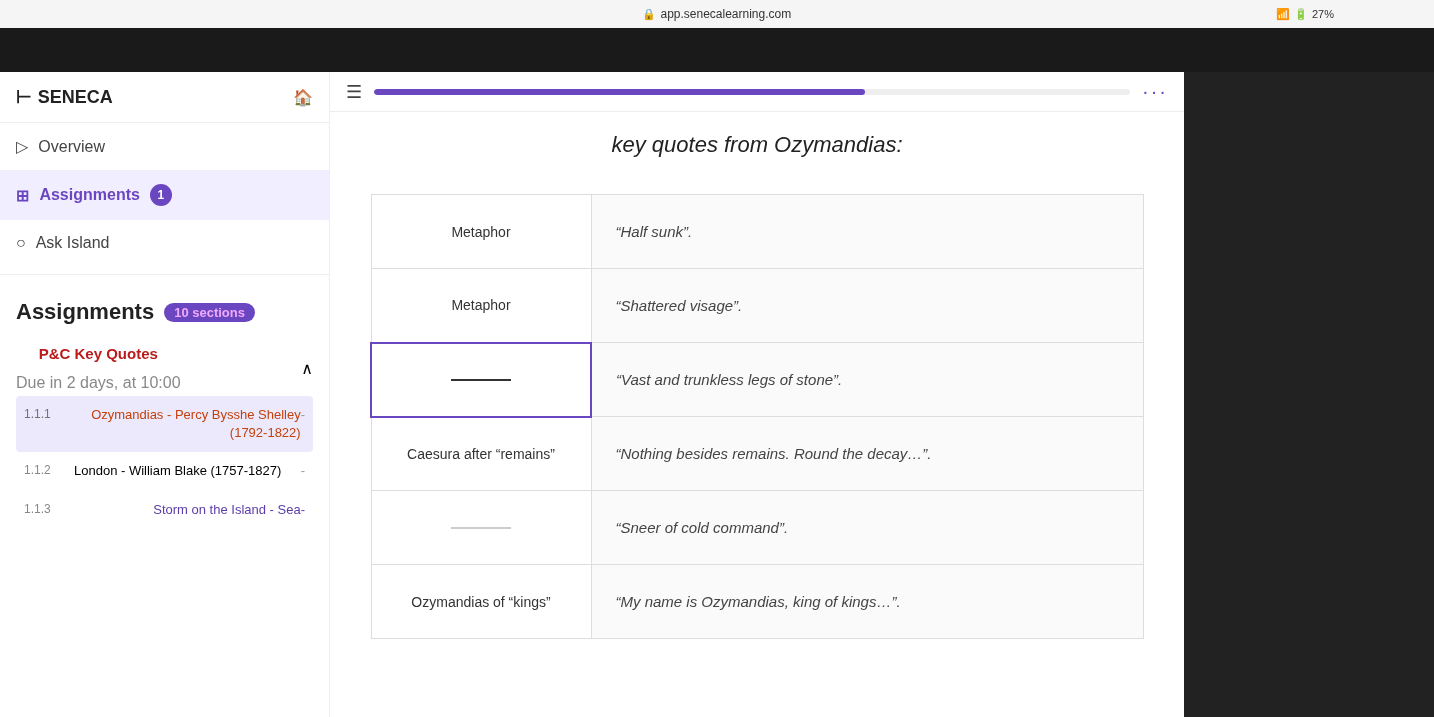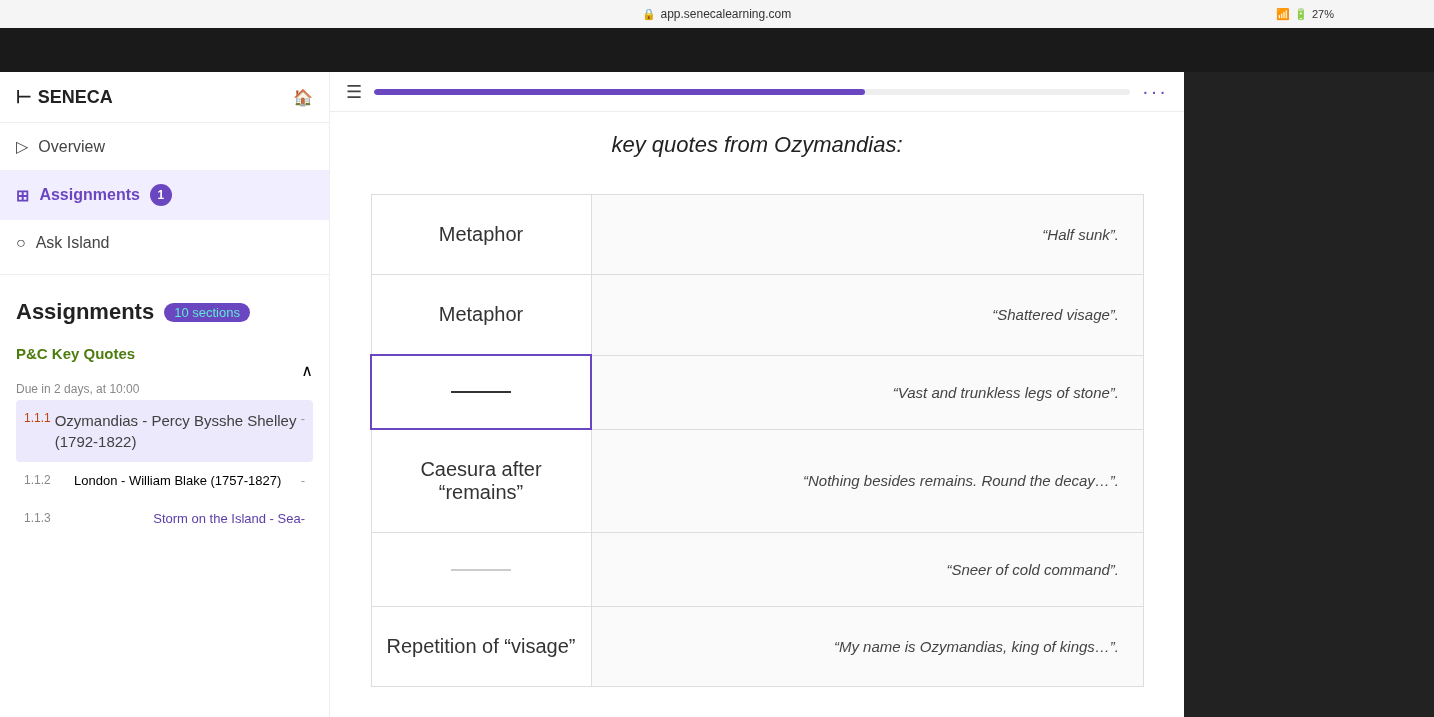--- a/index.html
+++ b/index.html
@@ -131,49 +131,50 @@
       font-weight: 700;
       color: #222;
       display: flex;
       align-items: center;
       gap: 10px;
       margin-bottom: 16px;
     }
 
     .sections-badge {
       background: #6b46c1;
-      color: #5eead4;
+      color: #f0abfc;
       border-radius: 20px;
       padding: 2px 10px;
       font-size: 13px;
-      font-weight: 400;
+      font-weight: 700;
     }
 
     .assignment-group {
       margin-bottom: 12px;
     }
 
     .assignment-group-header {
       display: flex;
       align-items: center;
       justify-content: space-between;
       cursor: pointer;
       padding: 4px 0;
     }
 
     .assignment-group-title {
       font-size: 15px;
       font-weight: 600;
-      color: #4d7c0f;
+      color: #b91c1c;
+      text-align: center;
     }
 
     .assignment-due {
-      font-size: 12px;
+      font-size: 16px;
       color: #888;
-      margin-top: 20px;
+      margin-top: 12px;
     }
 
     .assignment-list-item {
       padding: 10px 8px;
       font-size: 13px;
       color: #5b3da8;
       cursor: pointer;
       line-height: 1.4;
       border-radius: 4px;
       display: flex;
@@ -240,29 +241,28 @@
     }
 
     .quiz-table {
       width: 100%;
       border-collapse: collapse;
     }
 
     .quiz-table td {
       border: 1px solid #ddd;
       padding: 0;
-      text-align: right;
     }
 
     .quiz-table tr td:first-child {
       width: 220px;
       text-align: center;
       vertical-align: middle;
       padding: 28px 4px;
-      font-size: 20px;
+      font-size: 14px;
       color: #333;
       background: #fff;
     }
 
     .quiz-table tr td:last-child {
       padding: 28px 24px;
       font-size: 15px;
       font-style: italic;
       color: #444;
       background: #fafafa;
@@ -361,22 +361,22 @@
       <div class="assignment-group">
         <div class="assignment-group-header">
           <div>
             <div class="assignment-group-title">P&amp;C Key Quotes</div>
             <div class="assignment-due">Due in 2 days, at 10:00</div>
           </div>
           <span>∧</span>
         </div>
 
         <div class="assignment-list-item active">
-          <span style="color:#c2410c;font-size:12px;margin-right:4px;">1.1.1</span>
-          <span style="color:#404040;font-size:15px;">Ozymandias - Percy Bysshe Shelley (1792-1822)</span>
+          <span style="color:#737373;font-size:12px;margin-right:4px;">1.1.1</span>
+          <span style="color:#c2410c;font-size:13px;text-align:right;">Ozymandias - Percy Bysshe Shelley (1792-1822)</span>
           <span style="color:#999;">-</span>
         </div>
 
         <div class="assignment-list-item">
           <span style="color:#888;font-size:12px;margin-right:4px;">1.1.2</span>
           <span style="color:#000000;font-size:13px;">London - William Blake (1757-1827)</span>
           <span style="color:#999;">-</span>
         </div>
 
         <div class="assignment-list-item">
@@ -445,21 +445,21 @@
             <td>
               <span class="empty-dash"></span>
             </td>
             <td>
               <span>“Sneer of cold command”.</span>
             </td>
           </tr>
 
           <tr>
             <td>
-              <span>Repetition of “visage”</span>
+              <span>Ozymandias of “kings”</span>
             </td>
             <td>
               <span>“My name is Ozymandias, king of kings…”.</span>
             </td>
           </tr>
 
         </tbody>
       </table>
     </div>
   </div>

